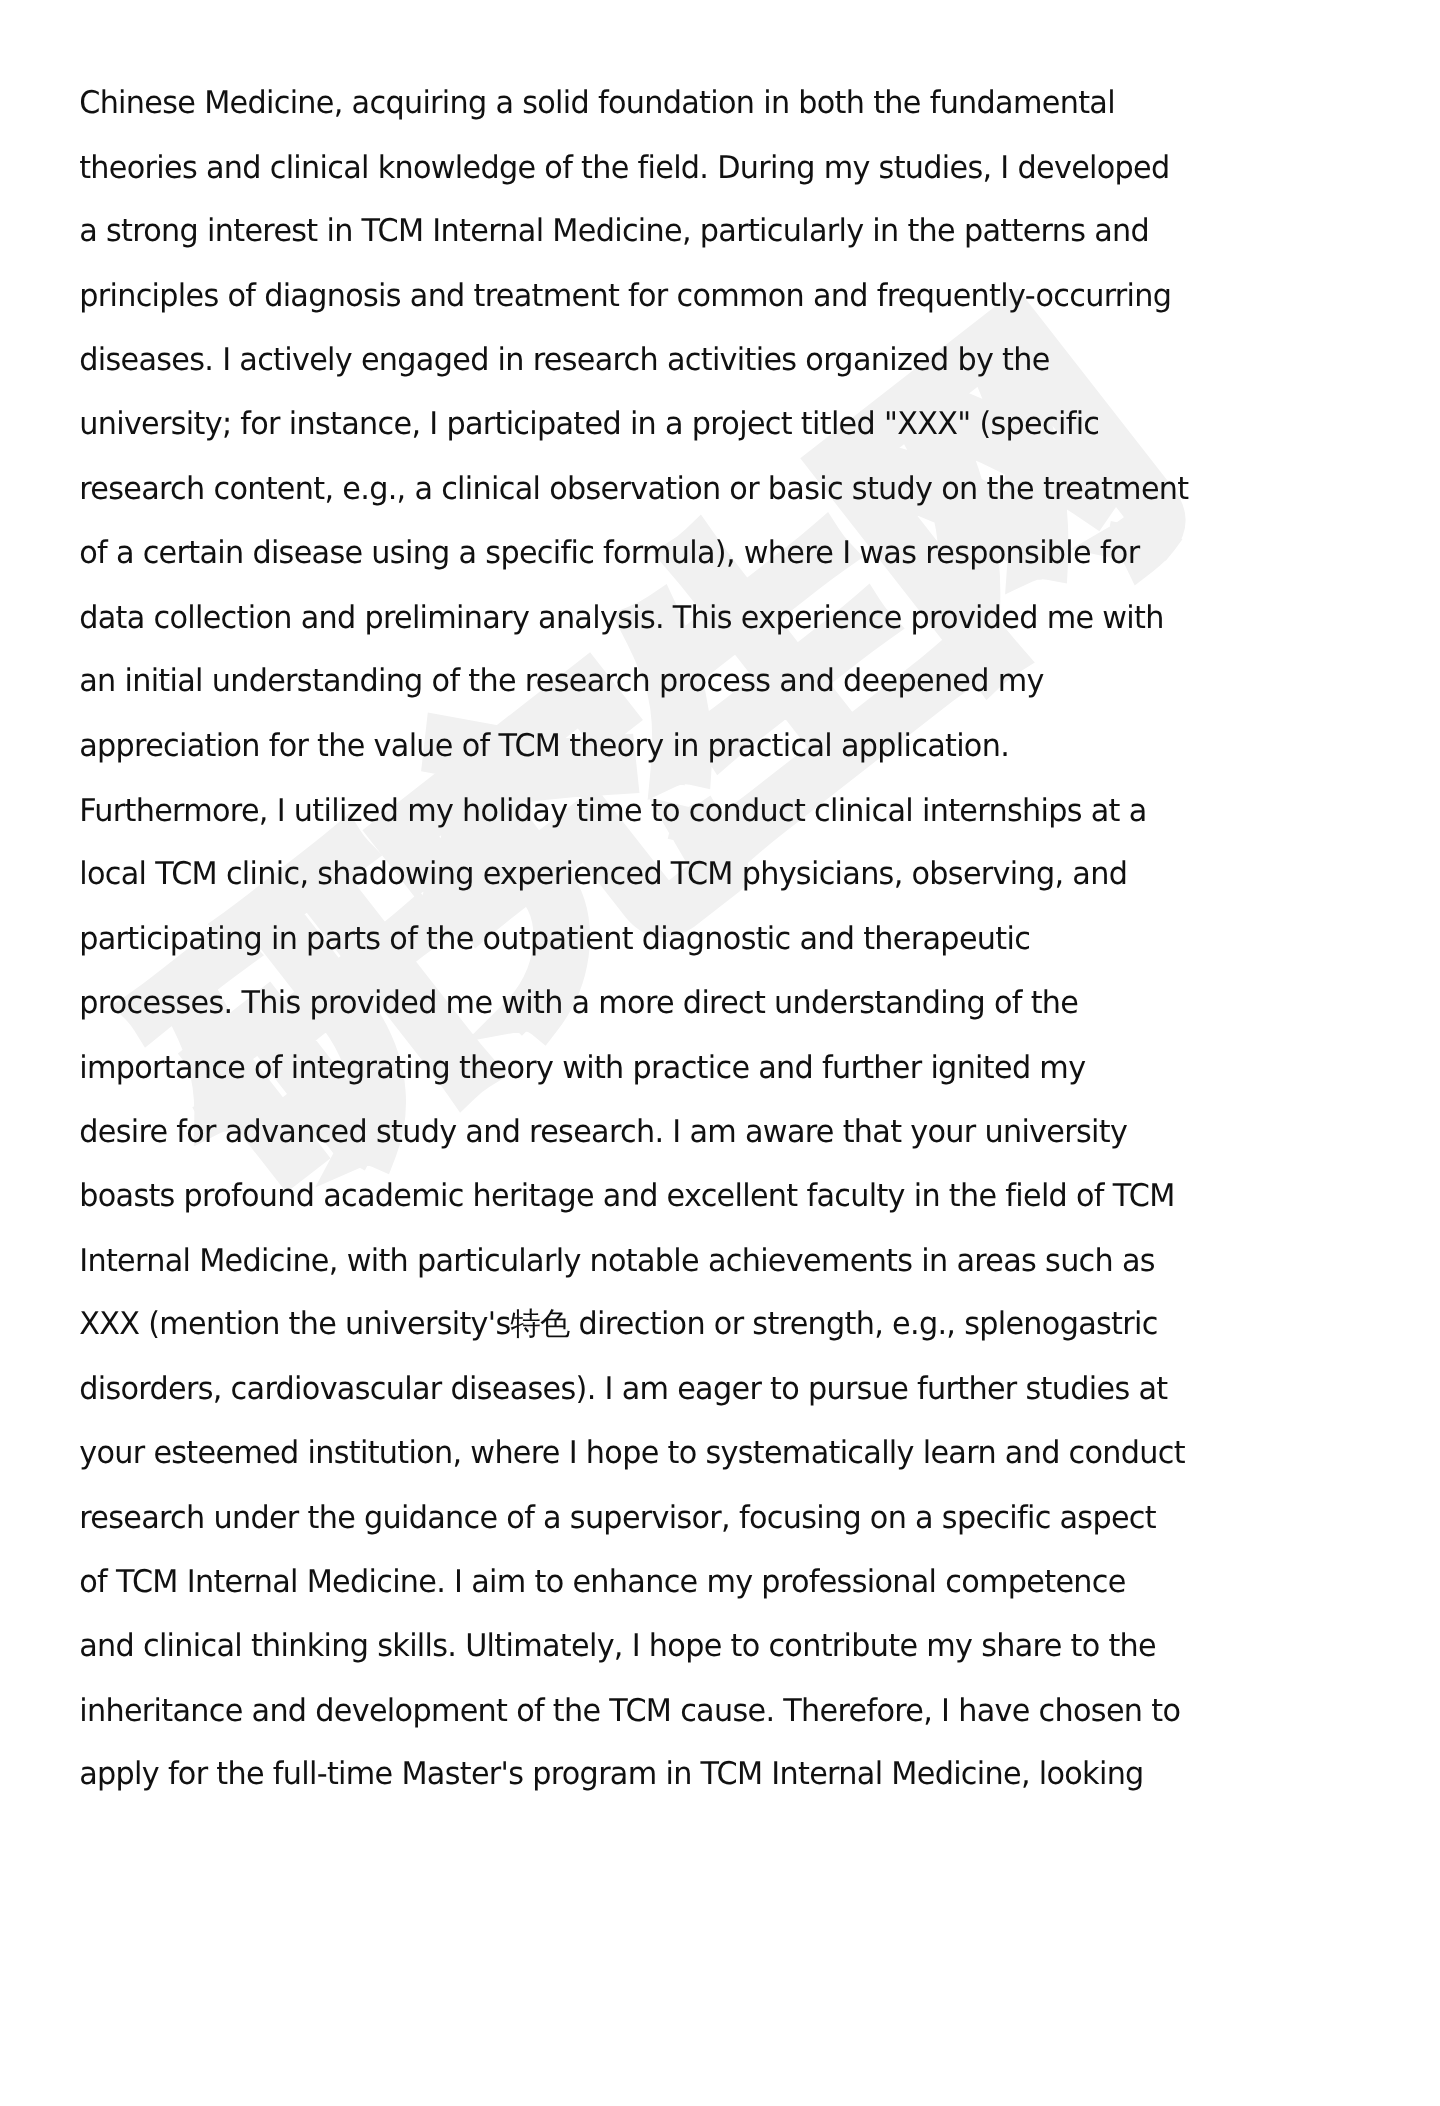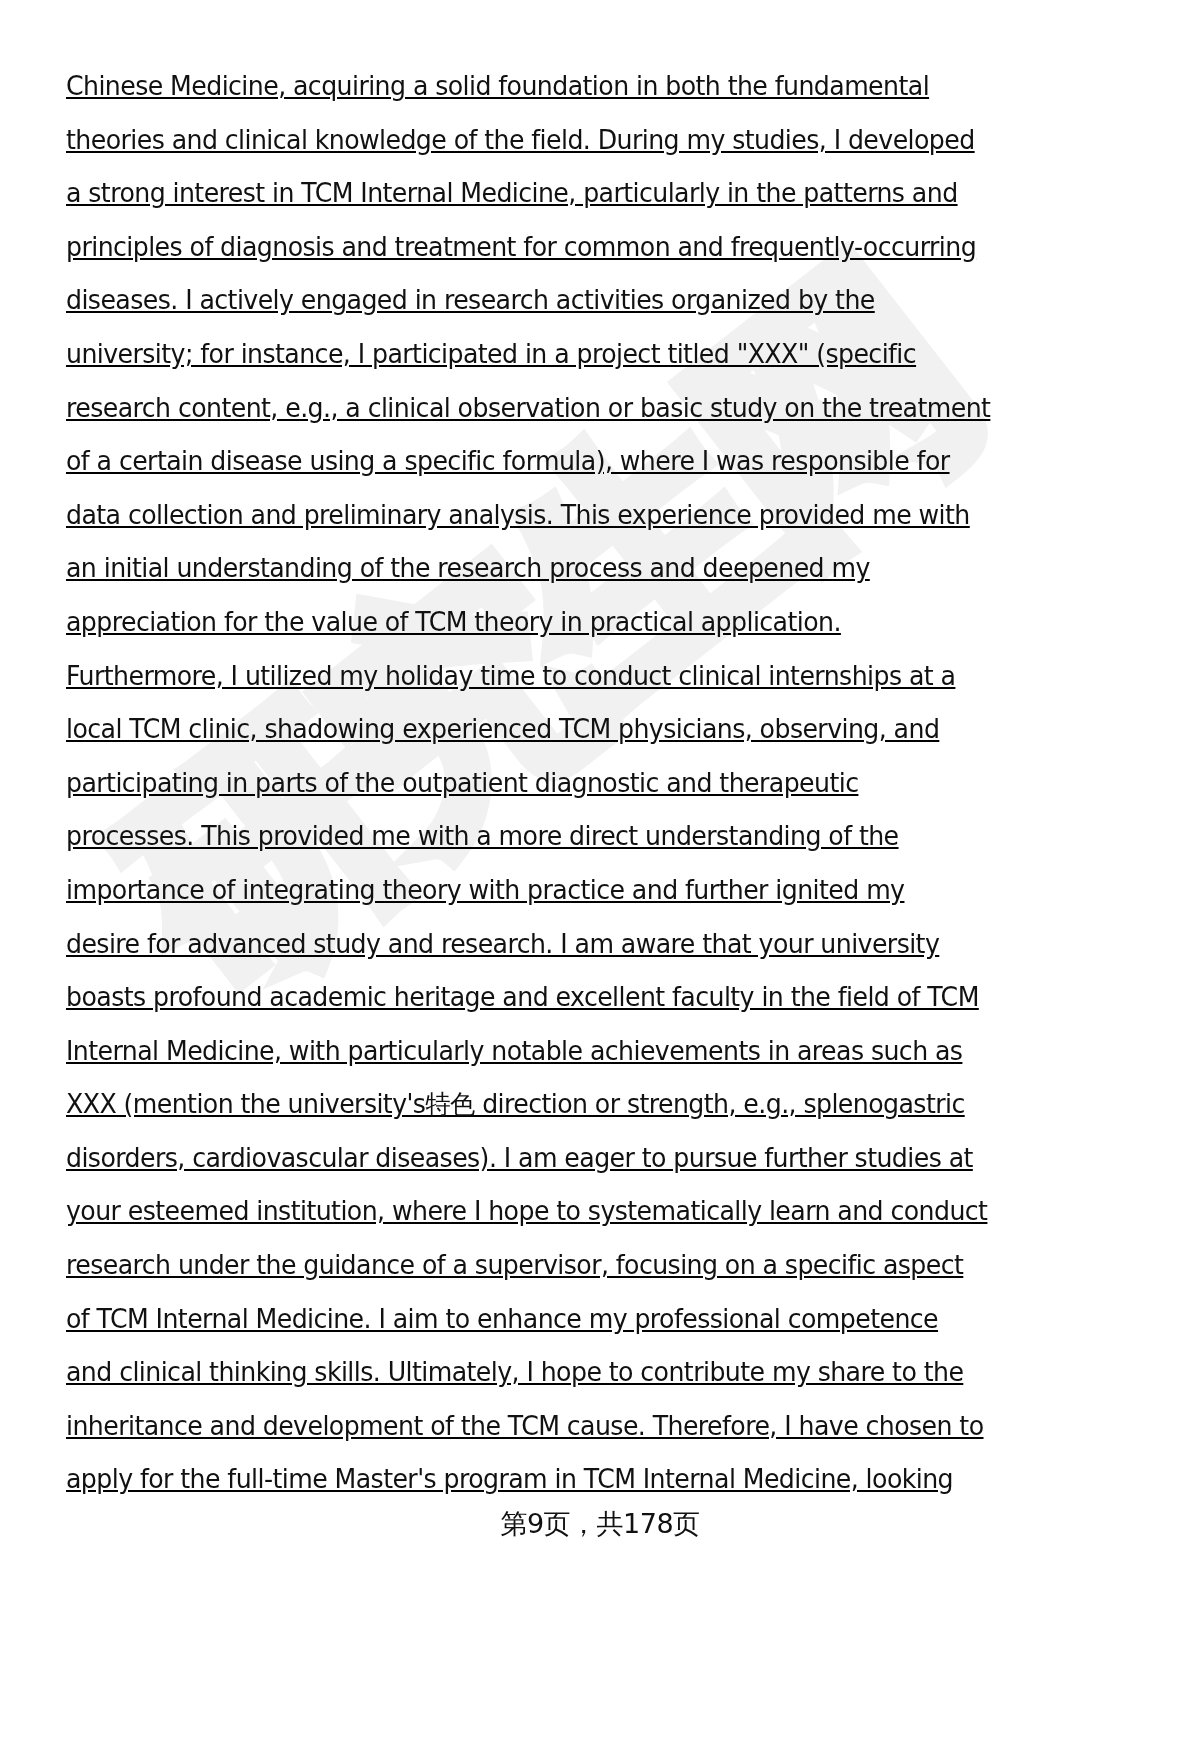--- a/index.html
+++ b/index.html
@@ -38,21 +38,20 @@
       user-select: none;
       pointer-events: none;
       z-index: 1;
     }
     .body-text {
       position: absolute;
       left: 66px;
       top: 60px;
       width: 1000px;
       z-index: 2;
-      text-decoration: underline;
     }
     .line {
       font-family: "DejaVu Sans", sans-serif;
       font-size: 26px;
       color: #111111;
       height: 53.6px;
       line-height: 53.6px;
       white-space: nowrap;
       letter-spacing: -0.6px;
       transform: scaleX(0.97);
@@ -103,17 +102,14 @@
     <div class="line">XXX (mention the university's特色 direction or strength, e.g., splenogastric</div>
     <div class="line">disorders, cardiovascular diseases). I am eager to pursue further studies at</div>
     <div class="line">your esteemed institution, where I hope to systematically learn and conduct</div>
     <div class="line">research under the guidance of a supervisor, focusing on a specific aspect</div>
     <div class="line">of TCM Internal Medicine. I aim to enhance my professional competence</div>
     <div class="line">and clinical thinking skills. Ultimately, I hope to contribute my share to the</div>
     <div class="line">inheritance and development of the TCM cause. Therefore, I have chosen to</div>
     <div class="line">apply for the full-time Master's program in TCM Internal Medicine, looking</div>
   </div>
 
-  <div class="page-footer">
-    <span class="page-number">第9页，共178页</span>
-  </div>
 
 </div>
 
 </body></html>

